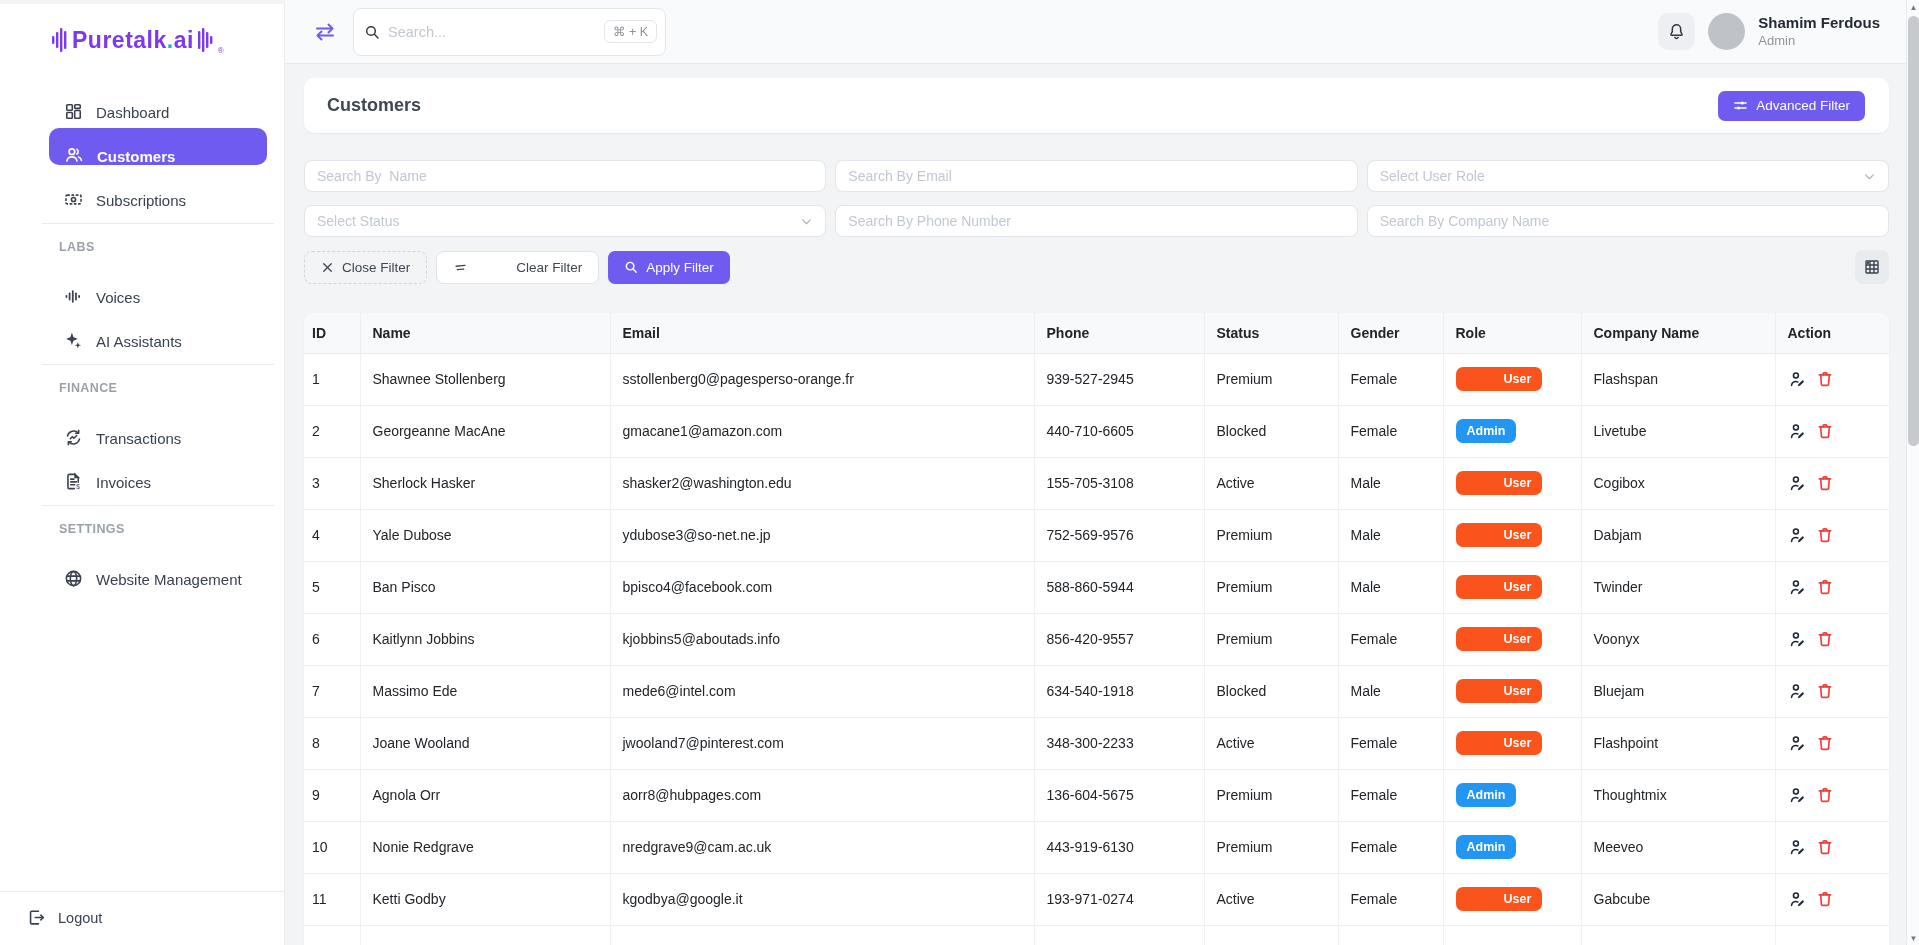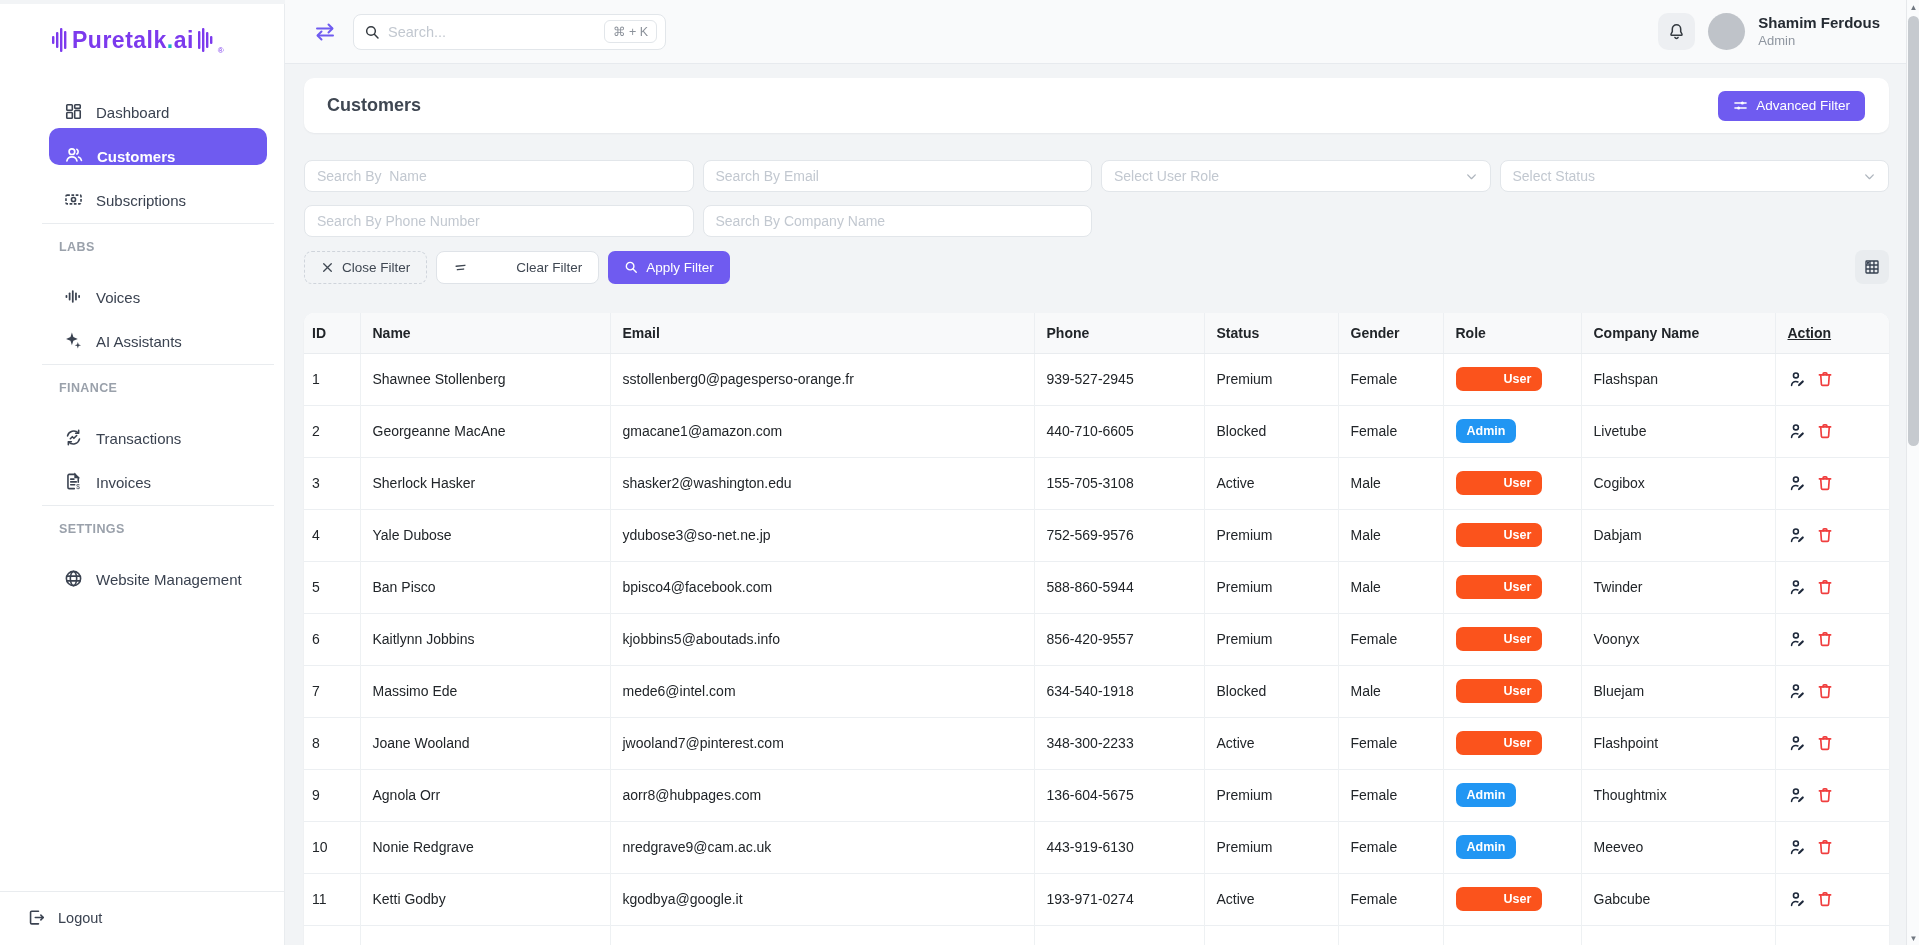--- a/index.html
+++ b/index.html
@@ -33,21 +33,21 @@
   .nav-section{font-size:12.5px; font-weight:700; letter-spacing:.4px; color:var(--muted);
     padding:2px 0 8px 27px;}
   .logout{position:absolute; left:0; right:0; bottom:0; border-top:1px solid var(--border);
     padding:16px 0 18px 27px; display:flex; align-items:center; gap:12px; font-size:14.5px;
     color:#3a4250; cursor:pointer; background:#fff;}
 
   
   .topbar{position:absolute; left:285px; top:0; right:13px; height:64px; background:#f9fafb;
     border-bottom:1px solid #e7eaee; display:flex; align-items:center; padding:0 26px 0 28px; z-index:4;}
   .collapse-btn{color:var(--accent); cursor:pointer; display:flex; align-items:center; margin-right:16px;}
-  .searchbox{position:relative; width:313px; height:36px; background:#fff; border:1px solid var(--input-border);
+  .searchbox{position:relative; width:313px; height:48px; background:#fff; border:1px solid var(--input-border);
     border-radius:8px; display:flex; align-items:center; padding:0 8px 0 10px; gap:8px;}
   .searchbox input{border:none; outline:none; flex:1; font-size:14.5px; color:#495057;
     font-family:"Liberation Sans",sans-serif; background:transparent; min-width:0;}
   .searchbox input::placeholder{color:var(--placeholder);}
   .kbd-chip{border:1px solid var(--input-border); border-radius:6px; padding:3px 8px; font-size:12.5px;
     color:#8b919a; background:#fff; white-space:nowrap;}
   .topbar-right{margin-left:auto; display:flex; align-items:center; gap:13px;}
   .bell-btn{width:37px; height:37px; border-radius:10px; background:#edeff2; display:flex;
     align-items:center; justify-content:center; cursor:pointer;}
   .avatar{width:37px; height:37px; border-radius:50%; background:#bfc3c9;}
@@ -57,21 +57,21 @@
 
   
   .main{position:absolute; left:285px; top:64px; right:13px; bottom:0; padding:14px 17px 0 19px; overflow:hidden;}
   .title-card{height:55px; background:var(--card); border-radius:10px; box-shadow:0 1px 2px rgba(16,24,40,.05);
     display:flex; align-items:center; justify-content:space-between; padding:0 24px 0 23px;}
   .page-title{font-size:18px; font-weight:700; color:var(--text-mid);}
   .btn{display:inline-flex; align-items:center; gap:8px; border:none; border-radius:7px;
     font-family:"Liberation Sans",sans-serif; font-size:13.5px; cursor:pointer; background:transparent;}
   .btn-primary{background:var(--accent); color:#fff; height:30px; padding:0 15px; font-weight:500;}
 
-  .filters{display:grid; grid-template-columns:1fr 1fr 1fr 1fr; column-gap:9px; row-gap:13px; margin-top:27px;}
+  .filters{display:grid; grid-template-columns:1fr 1fr 1fr; column-gap:9px; row-gap:13px; margin-top:27px;}
   .f-input{height:32px; background:#fff; border:1px solid var(--input-border); border-radius:8px;
     display:flex; align-items:center; padding:0 12px; gap:8px;}
   .f-input input{border:none; outline:none; flex:1; font-size:14px; color:#495057; background:transparent;
     font-family:"Liberation Sans",sans-serif; min-width:0;}
   .f-input input::placeholder{color:var(--placeholder);}
   .f-select{justify-content:space-between; cursor:pointer;}
   .f-placeholder{color:var(--placeholder); font-size:14px;}
 
   .filter-actions{display:flex; align-items:center; gap:9px; margin-top:13px;}
   .btn-dashed{height:33px; padding:0 16px; border:1px dashed #cfd4db; border-radius:8px; color:var(--text-mid); font-weight:500;}
@@ -83,21 +83,21 @@
   
   .table-card{margin-top:29px; background:var(--card); border-radius:10px 10px 0 0;
     box-shadow:0 1px 2px rgba(16,24,40,.05); overflow:hidden; height:640px;}
   table{width:100%; border-collapse:collapse; table-layout:fixed;}
   col.c-id{width:56px;} col.c-name{width:250px;} col.c-email{width:424px;} col.c-phone{width:170px;}
   col.c-status{width:134px;} col.c-gender{width:105px;} col.c-role{width:138px;}
   col.c-company{width:194px;} col.c-action{width:114px;}
   thead th{height:40px; background:#f8f9fa; text-align:left; font-size:14px; font-weight:700;
     color:#212529; padding:0 12px; border-right:1px solid #eceff2; border-bottom:1px solid var(--border);}
   thead th:first-child{padding:0 8px;}
-  thead th:last-child{border-right:none;text-decoration:underline;}
+  thead th:last-child{border-right:none;}
   tbody td{height:52px; font-size:14px; color:#212529; padding:0 12px;
     border-right:1px solid #eef1f3; border-top:1px solid #eceff2;}
   tbody tr:first-child td{border-top:none;}
   tbody td:first-child{padding:0 8px;}
   tbody td:last-child{border-right:none;}
   .badge{display:inline-block; padding:5px 11px; border-radius:7px; color:#fff; font-size:12.5px; font-weight:700;}
   .badge-user{background:var(--user-badge);padding-left:48px;}
   .badge-admin{background:var(--admin-badge);}
   .action-cell{display:flex; align-items:center; gap:9px;}
   .icon-btn{background:none; border:none; cursor:pointer; display:flex; align-items:center; padding:0;}

